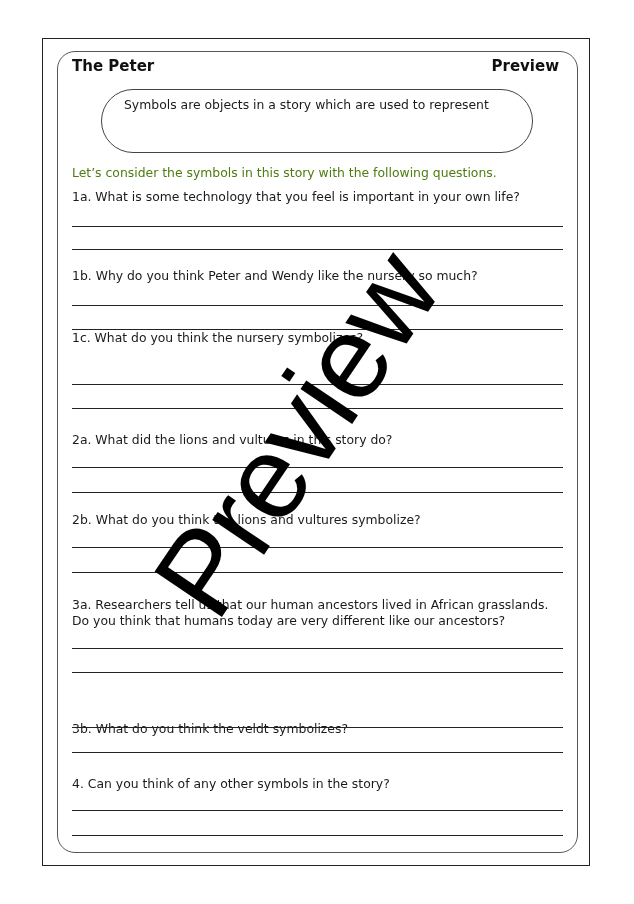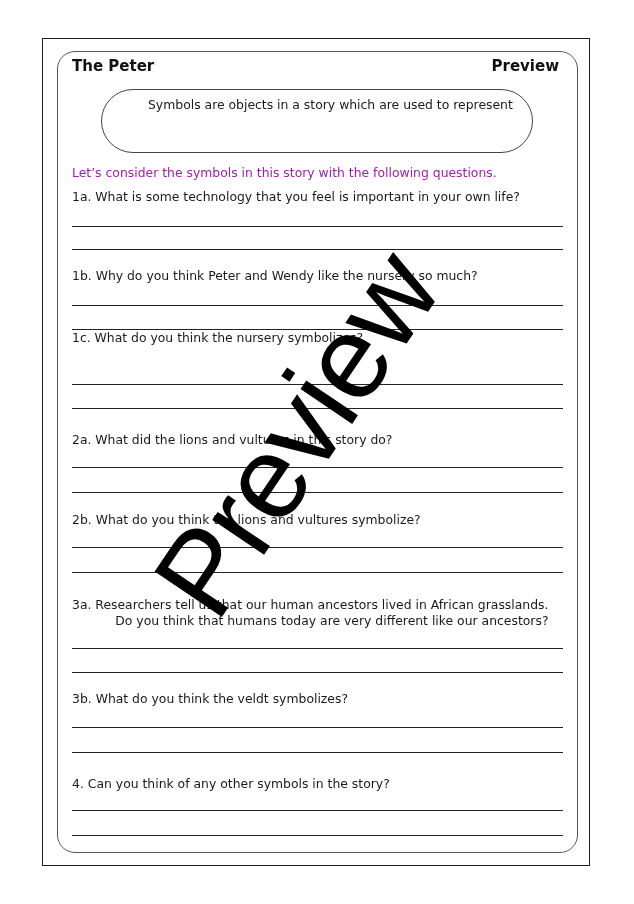--- a/index.html
+++ b/index.html
@@ -20,27 +20,27 @@
     }
     .header-topic {
       position: absolute; right: 75px; top: 57px; font-size: 15px; font-weight: bold; color: #111;
     }
     .intro-pill {
       position: absolute; left: 101px; top: 89px; width: 432px; height: 64px;
       border: 1px solid #444; border-radius: 32px; box-sizing: border-box;
     }
     .intro-text {
       position: absolute; left: 124px; top: 97px; width: 400px;
-      font-size: 12.4px; line-height: 15.6px; color: #1a1a1a; margin-left: 24px;
+      font-size: 12.4px; line-height: 15.6px; color: #1a1a1a;
     }
     .lead {
-      position: absolute; left: 72px; top: 165px; font-size: 12.4px; color: #a21caf; white-space: nowrap;
+      position: absolute; left: 72px; top: 165px; font-size: 12.4px; color: #4d7c0f; white-space: nowrap;
     }
     .question {
-      position: absolute; left: 72px; font-size: 12.4px; line-height: 15.6px; color: #1a1a1a; white-space: nowrap; text-align: right;
+      position: absolute; left: 72px; font-size: 12.4px; line-height: 15.6px; color: #1a1a1a; white-space: nowrap;
     }
     .answer-line {
       position: absolute; left: 72px; width: 491px; height: 0; border-top: 1px solid #222;
     }
     .watermark {
       position: absolute; left: 296px; top: 434px;
       transform: translate(-50%, -50%) rotate(-56deg);
       font-family: "Liberation Sans", sans-serif; font-size: 118px; color: #000;
       letter-spacing: -2px; white-space: nowrap; pointer-events: none; line-height: 1;
     }
@@ -81,21 +81,21 @@
 <div class="answer-line" style="top:547px"></div>
 <div class="answer-line" style="top:572px"></div>
 
 <div class="question" style="top:597px">
   <div>3a. Researchers tell us that our human ancestors lived in African grasslands.</div>
   <div>Do you think that humans today are very different like our ancestors?</div>
 </div>
 <div class="answer-line" style="top:648px"></div>
 <div class="answer-line" style="top:672px"></div>
 
-<div class="question" style="top:691px">3b. What do you think the veldt symbolizes?</div>
+<div class="question" style="top:721px">3b. What do you think the veldt symbolizes?</div>
 <div class="answer-line" style="top:727px"></div>
 <div class="answer-line" style="top:752px"></div>
 
 <div class="question" style="top:776px">4. Can you think of any other symbols in the story?</div>
 <div class="answer-line" style="top:810px"></div>
 <div class="answer-line" style="top:835px"></div>
 
 <div class="watermark">Preview</div>
 
 </body></html>

